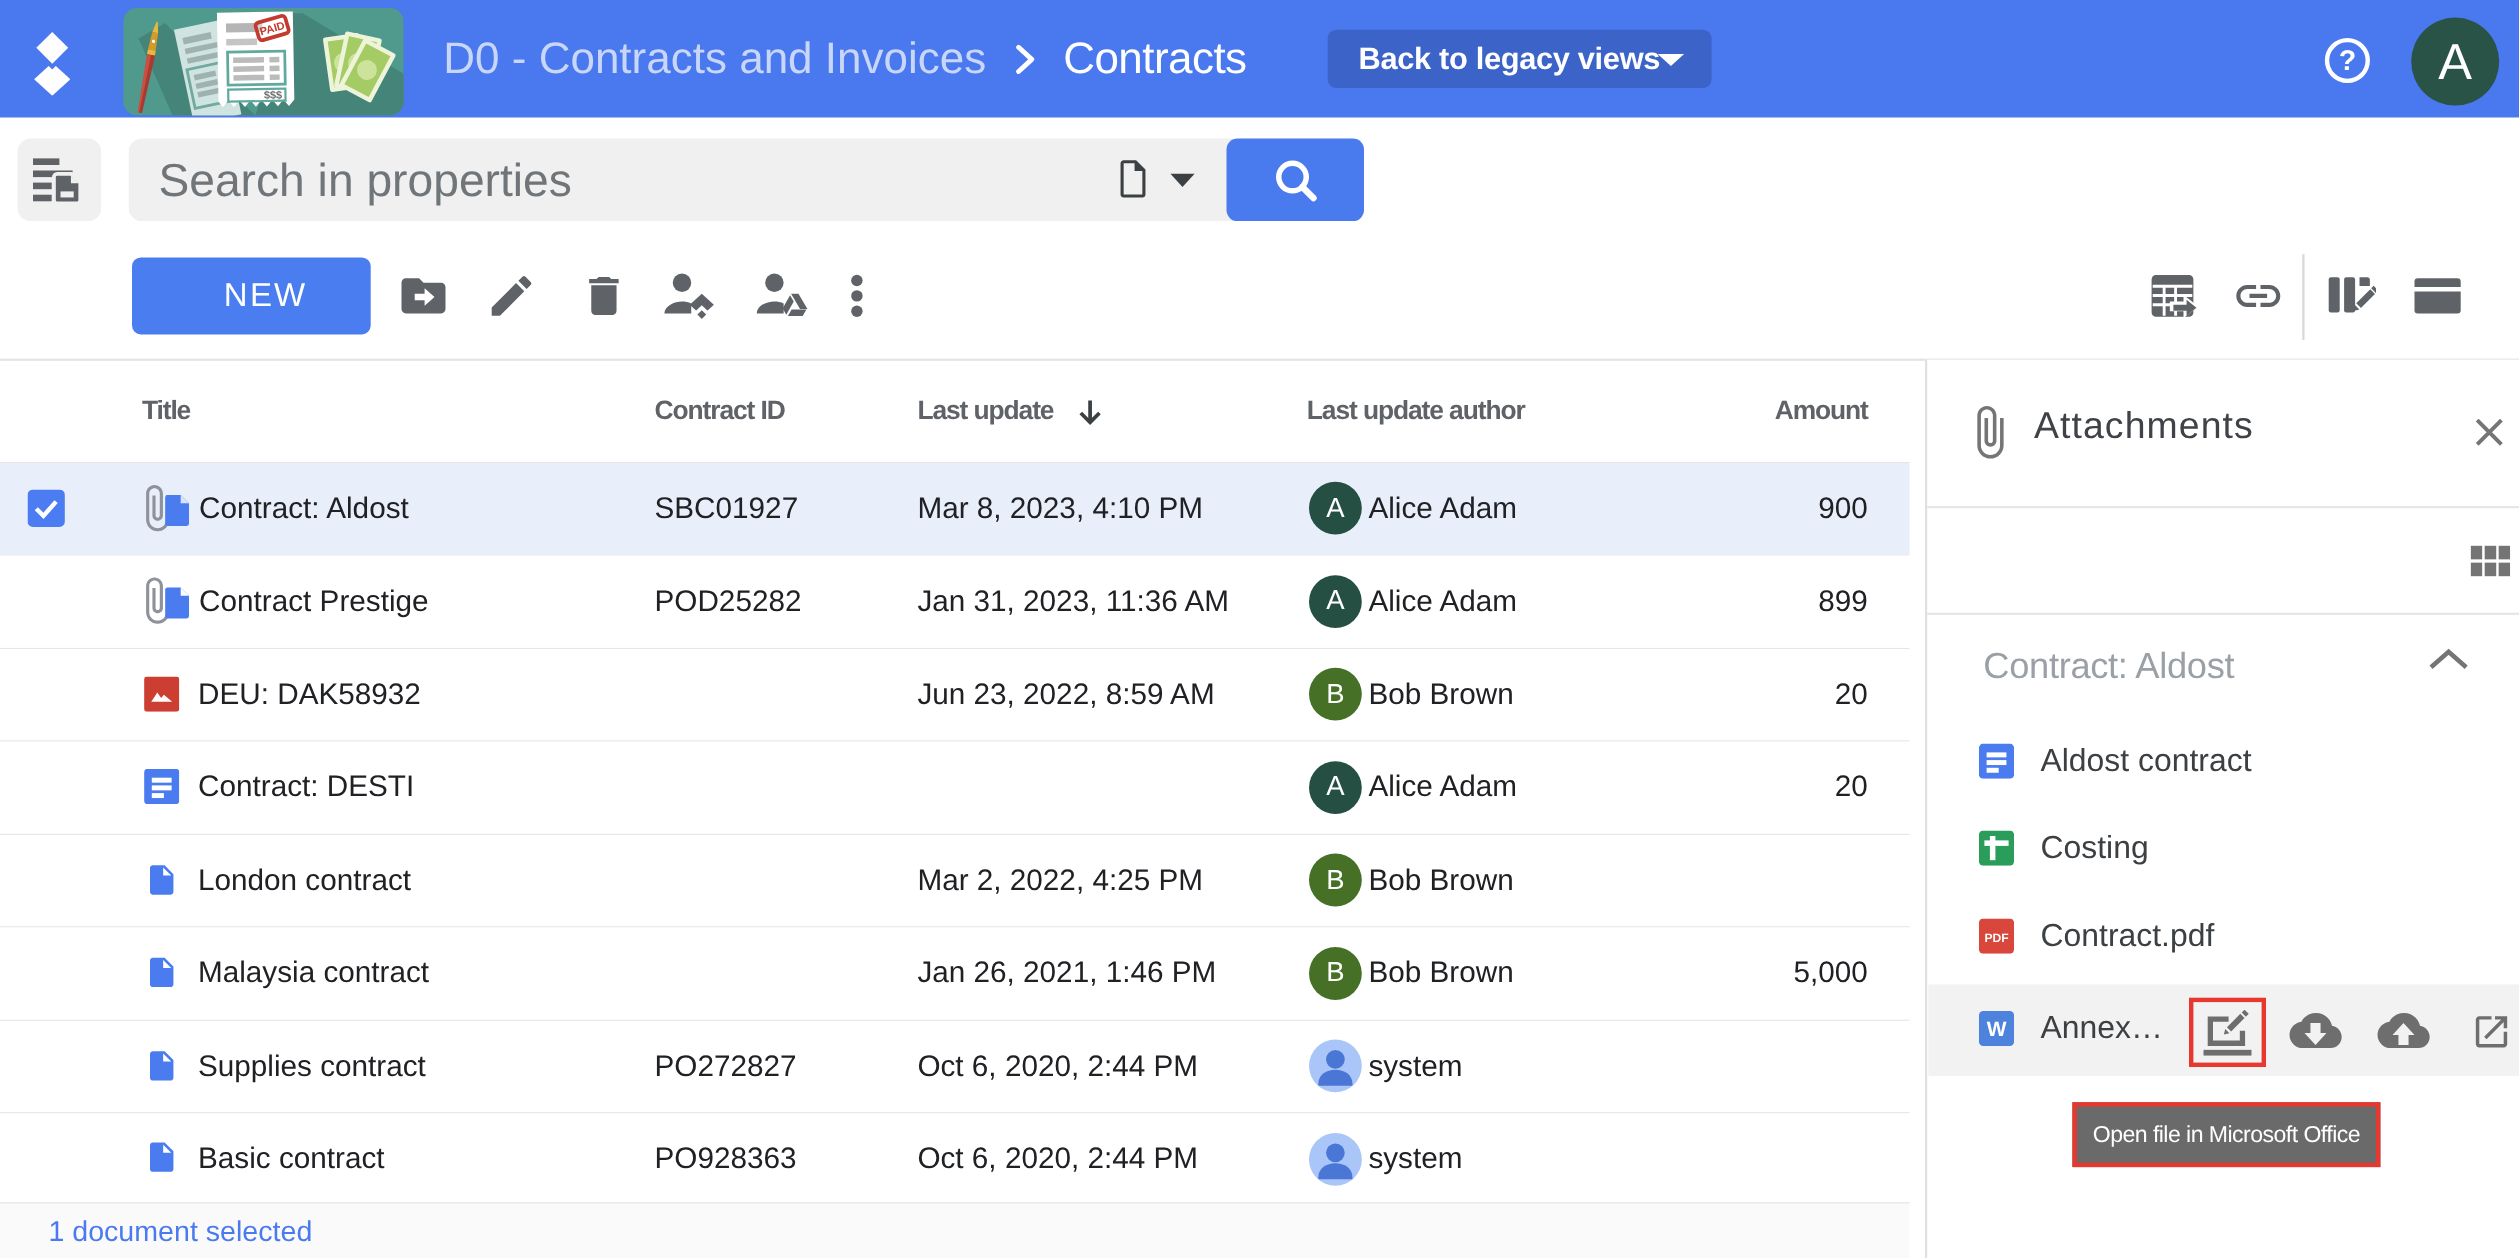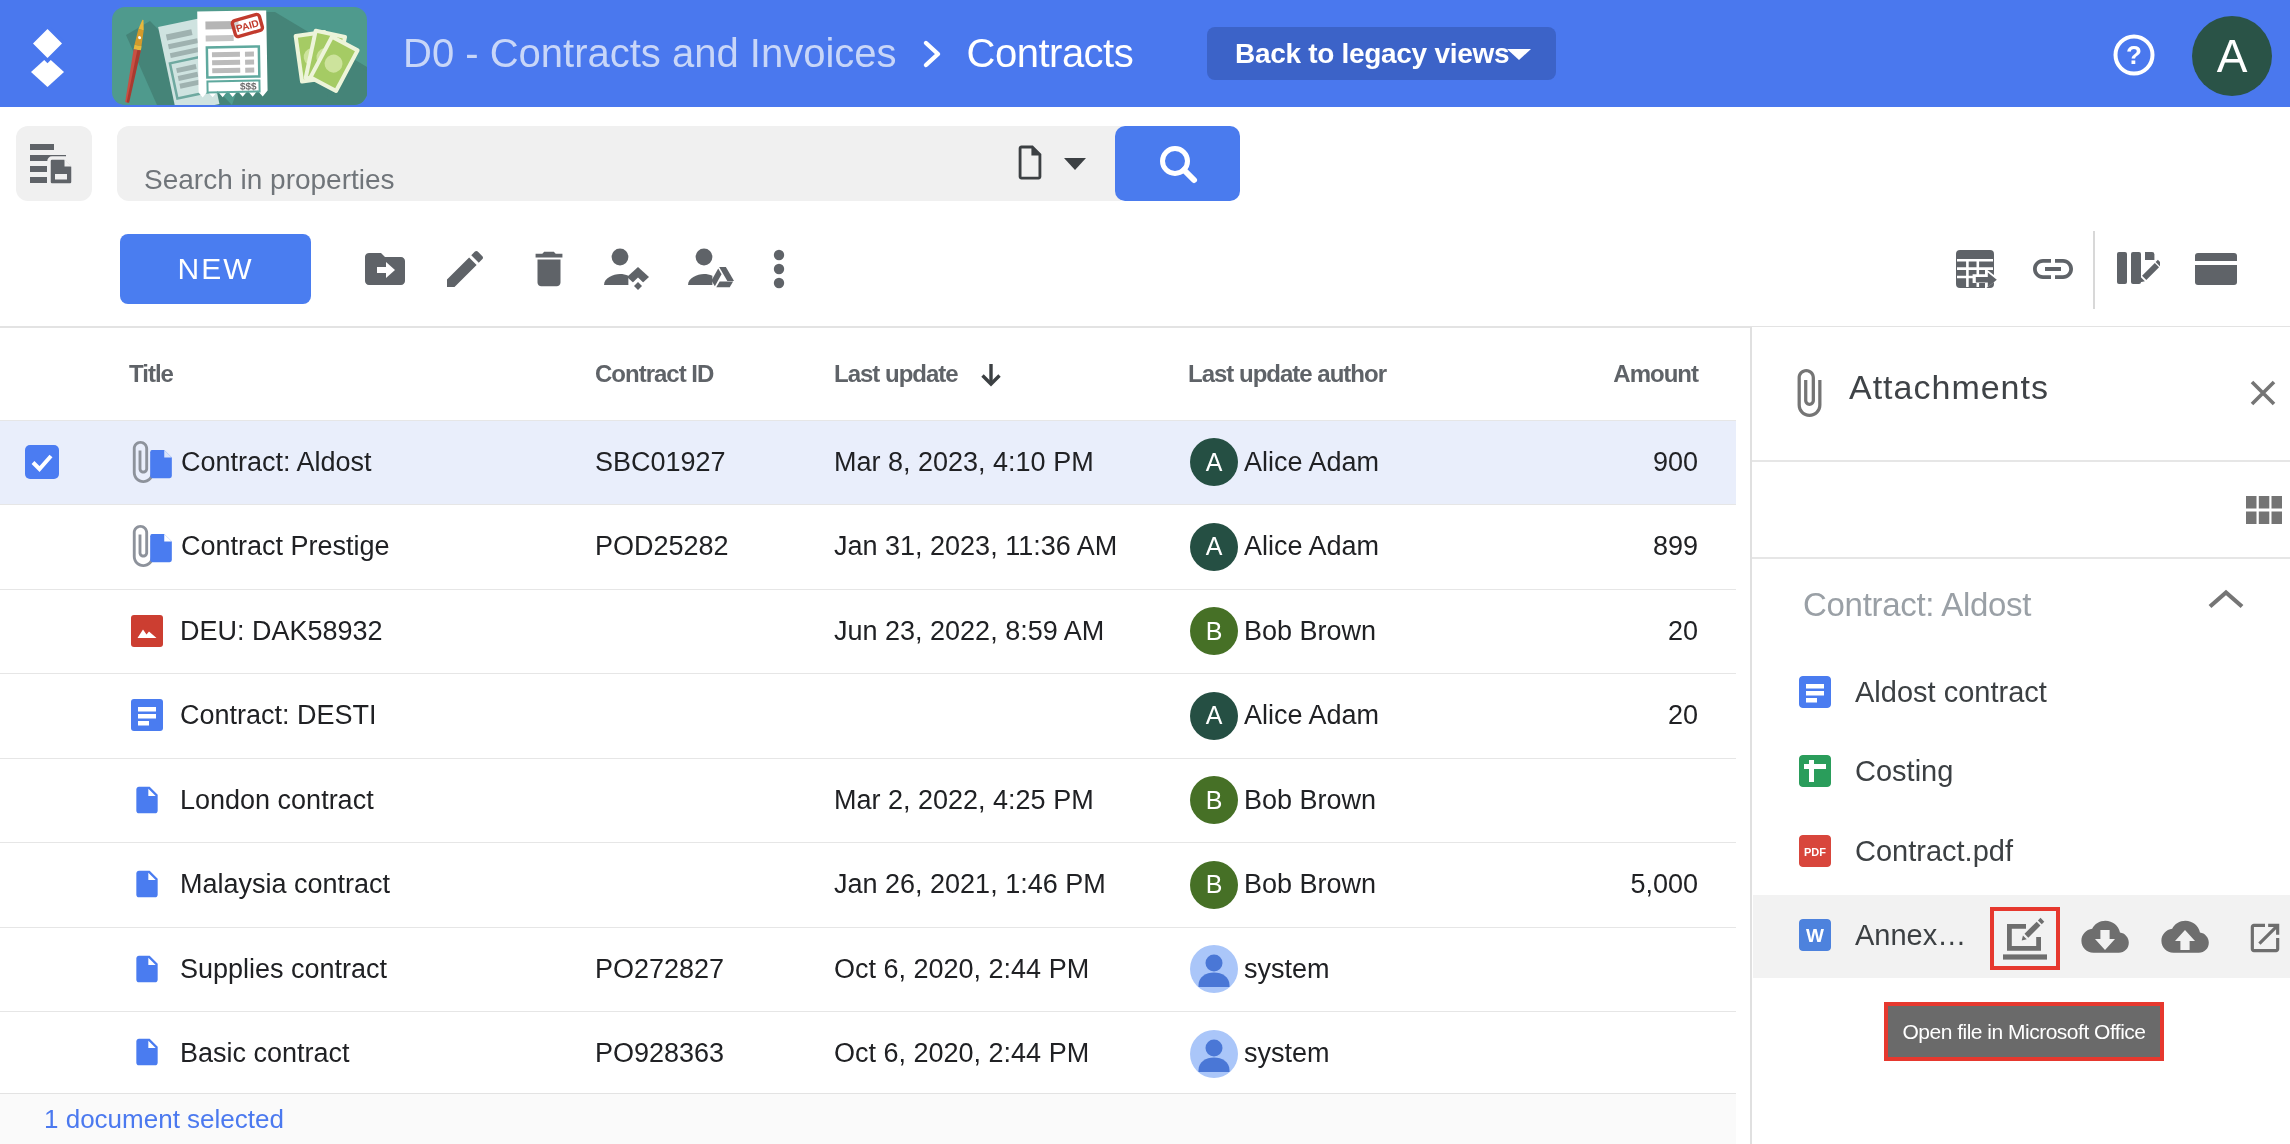--- a/index.html
+++ b/index.html
@@ -10,25 +10,25 @@
 #crumb{position:absolute;left:403px;top:0;height:107px;display:flex;align-items:center;font-size:40px;color:#c8d6f8;}
 #crumb .sep{margin:0 22px;display:flex;align-items:center;}
 #crumb .cur{color:#ffffff;letter-spacing:-0.5px;}
 #backbtn{position:absolute;left:1207px;top:27px;width:349px;height:53px;border-radius:8px;background:#3c63c8;color:#fff;font-size:28px;letter-spacing:-0.3px;display:flex;align-items:center;padding-left:28px;box-sizing:border-box;font-weight:bold;}
 #backbtn .caret{position:absolute;right:25px;top:22px;width:0;height:0;border-left:12px solid transparent;border-right:12px solid transparent;border-top:11px solid #fff;}
 #avatarA{position:absolute;left:2192px;top:16px;width:80px;height:80px;border-radius:50%;background:#2a5347;color:#fff;font-size:46px;display:flex;align-items:center;justify-content:center;}
 
 #srow{position:absolute;left:0;top:107px;width:2290px;height:125px;background:#fff;}
 #sicon{position:absolute;left:16px;top:19px;width:76px;height:75px;border-radius:12px;background:#f0f0f0;display:flex;align-items:center;justify-content:center;}
 #sinput{position:absolute;left:117px;top:19px;width:1004px;height:75px;border-radius:12px 0 0 12px;background:#f0f0f0;}
-#sinput .ph{position:absolute;left:27px;top:16px;height:75px;display:flex;align-items:center;font-size:28px;color:#70757a;}
+#sinput .ph{position:absolute;left:27px;top:0;height:75px;display:flex;align-items:center;font-size:42px;color:#70757a;}
 #sbtn{position:absolute;left:1115px;top:19px;width:125px;height:75px;border-radius:10px;background:#4a7bee;display:flex;align-items:center;justify-content:center;}
 
 #tbar{position:absolute;left:0;top:232px;width:2290px;height:94px;background:#fff;}
-#newbtn{position:absolute;left:120px;top:2px;width:191px;height:70px;border-radius:8px;background:#4a7df0;color:#fff;font-size:30px;letter-spacing:2px;display:flex;align-items:center;justify-content:center;}
+#newbtn{position:absolute;left:120px;top:2px;width:191px;height:70px;border-radius:8px;background:#4a7df0;color:#fff;font-size:30px;letter-spacing:2px;display:flex;align-items:center;justify-content:center;padding-left:26px;}
 .tico{position:absolute;top:0;height:74px;display:flex;align-items:center;justify-content:center;}
 #hr1{position:absolute;left:0;top:326px;width:2290px;height:0;border-top:2px solid #e3e3e3;}
 
 #thead{position:absolute;left:0;top:328px;width:1736px;height:105px;}
 .hcell{position:absolute;top:0;height:91px;display:flex;align-items:center;font-size:24px;color:#5f6368;font-weight:bold;letter-spacing:-1px;}
 
 .row{position:absolute;left:0;width:1736px;height:84.5px;border-top:1.5px solid #e6e6e6;box-sizing:border-box;}
 .row.sel{background:#e9eefb;}
 .cell{position:absolute;top:0;height:83px;display:flex;align-items:center;font-size:27px;color:#202124;}
 .amt{justify-content:flex-end;}

